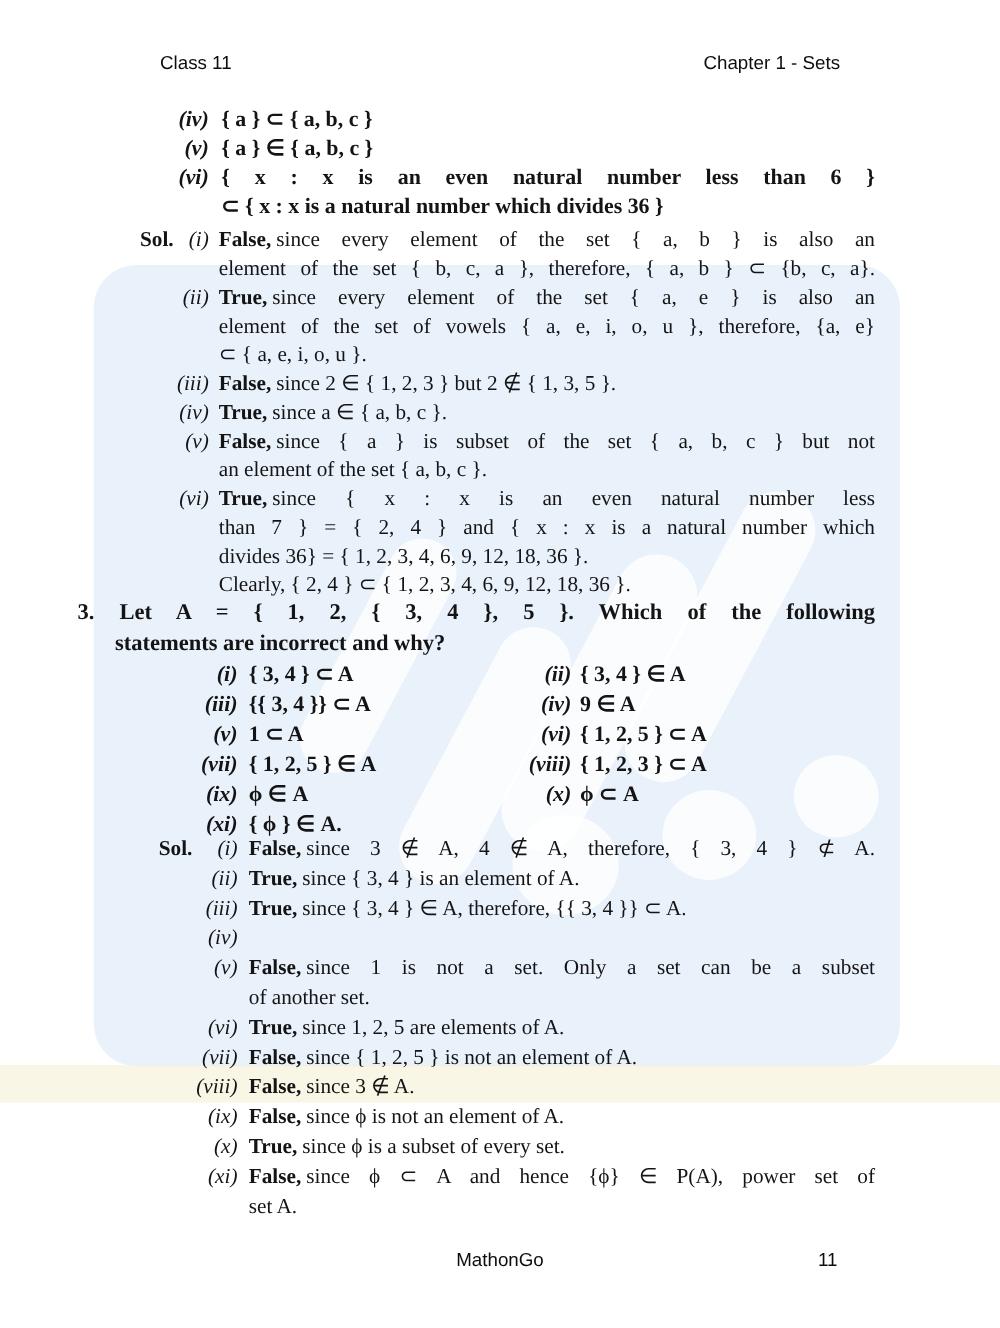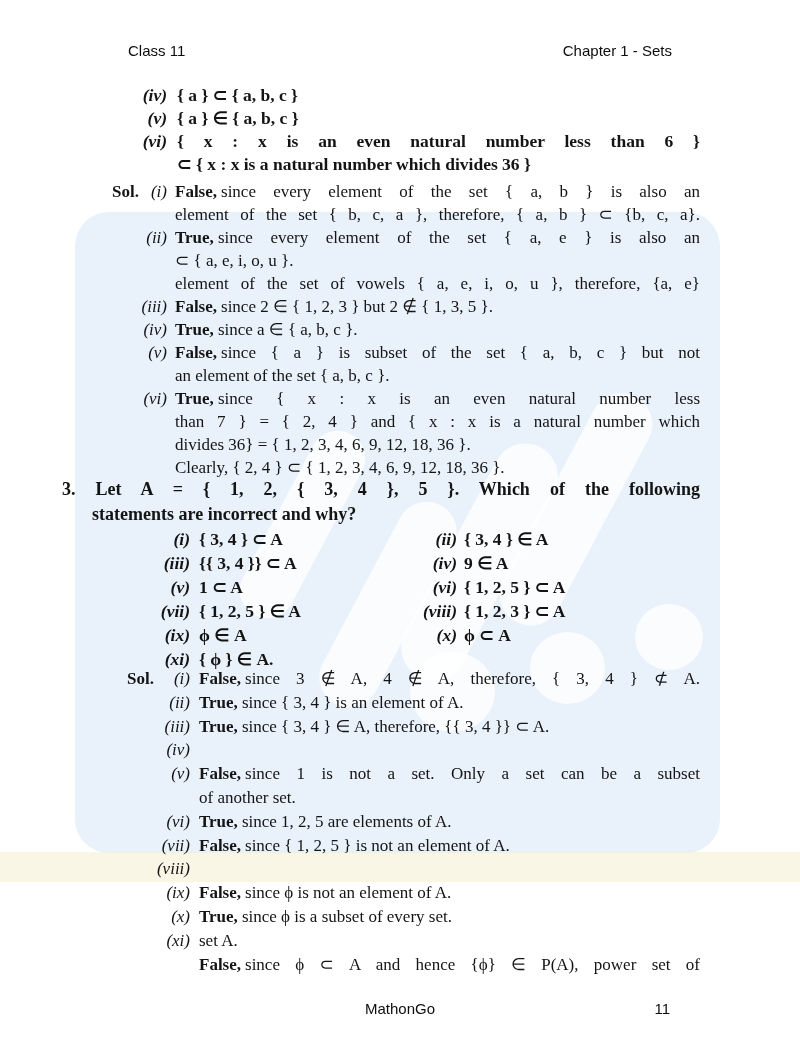--- a/index.html
+++ b/index.html
@@ -122,22 +122,22 @@
           <span class="num">(i)</span>
           <div class="body">
             <div class="line jl"><span class="verdict">False,</span>since every element of the set { a, b } is also an</div>
             <div class="line jl">element of the set { b, c, a }, therefore, { a, b } ⊂ {b, c, a}.</div>
           </div>
         </div>
         <div class="row">
           <span class="num">(ii)</span>
           <div class="body">
             <div class="line jl"><span class="verdict">True,</span>since every element of the set { a, e } is also an</div>
+            <div class="line jl">element of the set of vowels { a, e, i, o, u }, therefore, {a, e}</div>
             <div class="line">⊂ { a, e, i, o, u }.</div>
-            <div class="line jl">element of the set of vowels { a, e, i, o, u }, therefore, {a, e}</div>
           </div>
         </div>
         <div class="row">
           <span class="num">(iii)</span>
           <div class="body">
             <div class="line"><span class="verdict">False,</span>since 2 ∈ { 1, 2, 3 } but 2 ∉ { 1, 3, 5 }.</div>
           </div>
         </div>
         <div class="row">
           <span class="num">(iv)</span>
@@ -282,38 +282,41 @@
           </div>
         </div>
         <div class="row">
           <span class="num">(vii)</span>
           <div class="body">
             <div class="line"><span class="verdict">False,</span>since { 1, 2, 5 } is not an element of A.</div>
           </div>
         </div>
         <div class="row">
           <span class="num">(viii)</span>
+          <div class="body">
+            <div class="line"><span class="verdict">False,</span>since 3 ∉ A.</div>
+          </div>
         </div>
         <div class="row">
           <span class="num">(ix)</span>
           <div class="body">
             <div class="line"><span class="verdict">False,</span>since ϕ is not an element of A.</div>
           </div>
         </div>
         <div class="row">
           <span class="num">(x)</span>
           <div class="body">
             <div class="line"><span class="verdict">True,</span>since ϕ is a subset of every set.</div>
           </div>
         </div>
         <div class="row">
           <span class="num">(xi)</span>
           <div class="body">
+            <div class="line jl"><span class="verdict">False,</span>since ϕ ⊂ A and hence {ϕ} ∈ P(A), power set of</div>
             <div class="line">set A.</div>
-            <div class="line jl"><span class="verdict">False,</span>since ϕ ⊂ A and hence {ϕ} ∈ P(A), power set of</div>
           </div>
         </div>
       </div>
   </div>
 
   <div class="footer">
     <span class="brand">MathonGo</span>
     <span class="pnum">11</span>
   </div>
 

